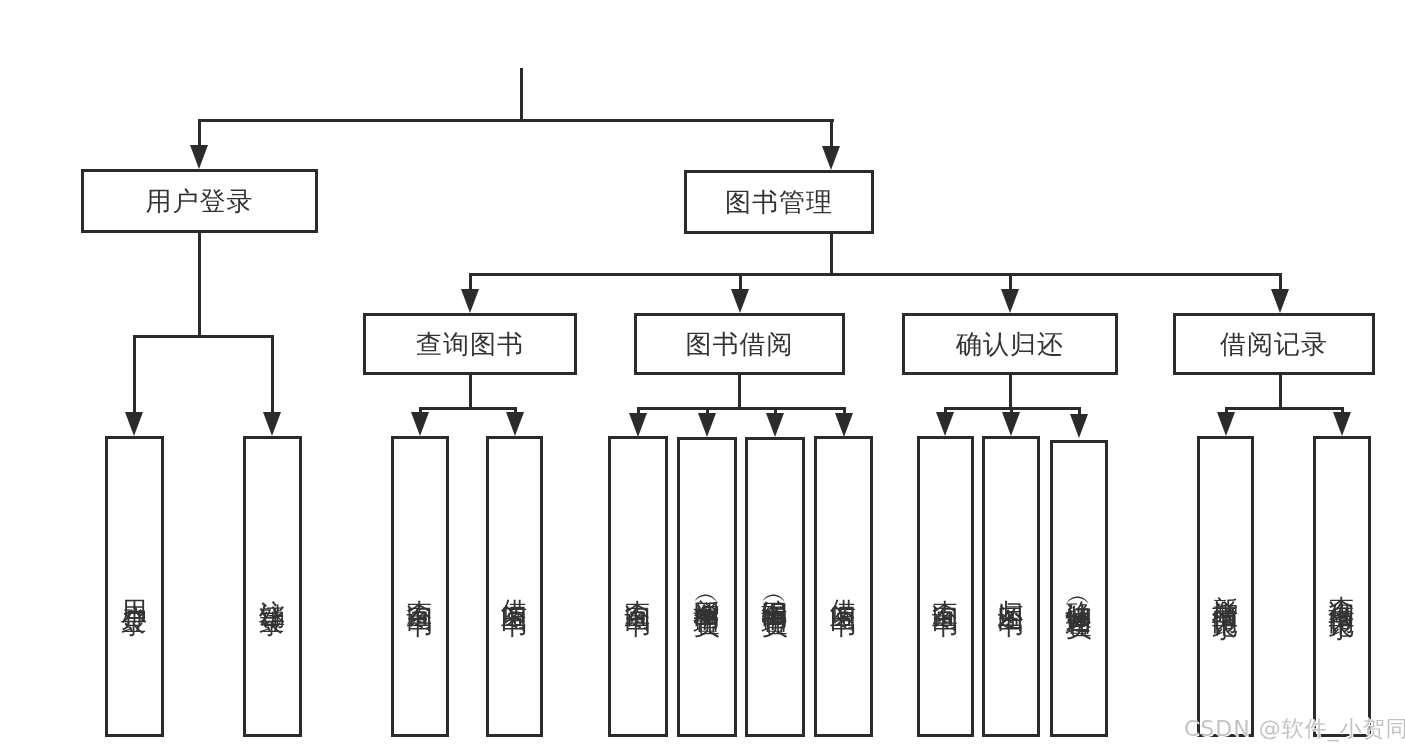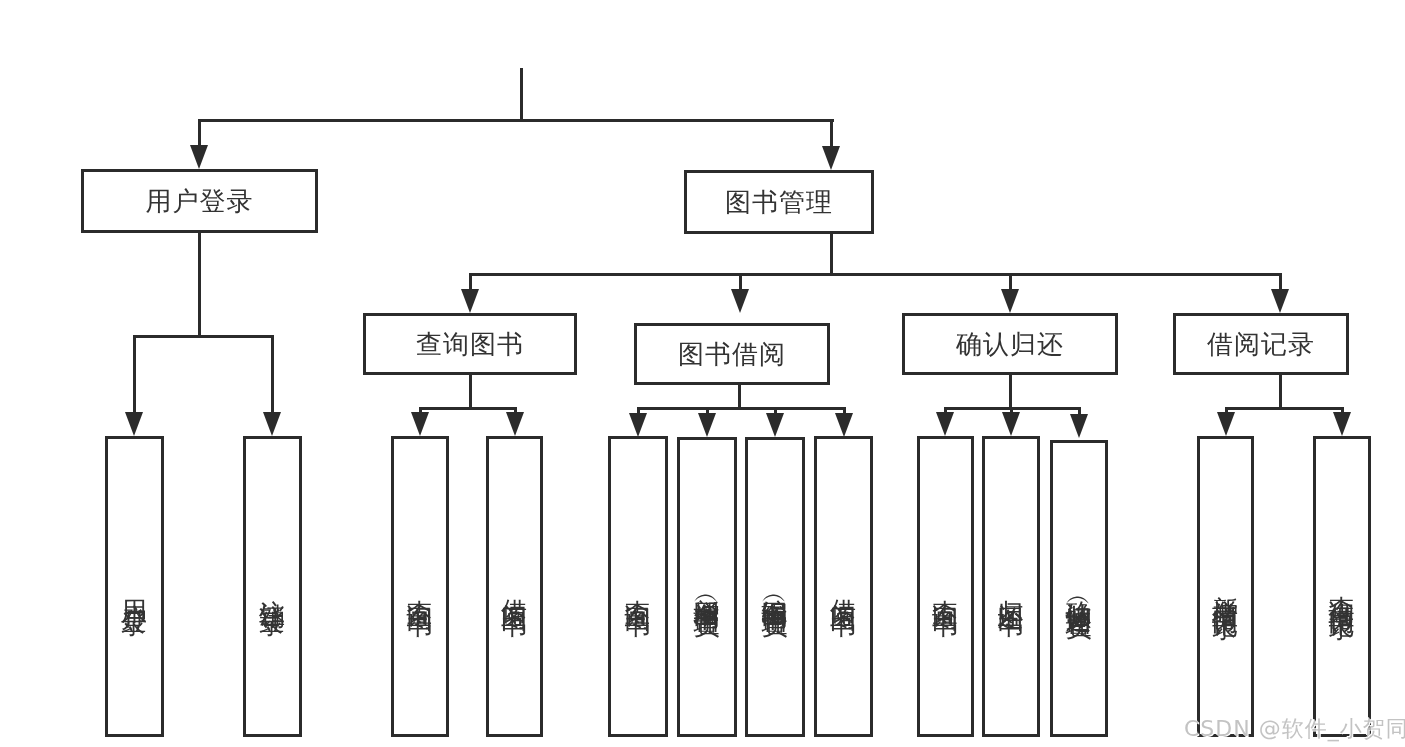--- a/index.html
+++ b/index.html
@@ -70,27 +70,27 @@
   <div class="vline" style="left:739px;top:273px;height:20px"></div>
   <div class="arrow" style="left:731px;top:289px"></div>
   <div class="vline" style="left:1009px;top:273px;height:20px"></div>
   <div class="arrow" style="left:1001px;top:289px"></div>
   <div class="vline" style="left:1279px;top:273px;height:20px"></div>
   <div class="arrow" style="left:1271px;top:289px"></div>
 
   <div class="box" style="left:363px;top:313px;width:214px;height:62px">
     <span>查询图书</span>
   </div>
-  <div class="box" style="left:634px;top:323px;width:196px;height:62px">
+  <div class="box" style="left:634px;top:313px;width:211px;height:62px">
     <span>图书借阅</span>
   </div>
   <div class="box" style="left:902px;top:313px;width:216px;height:62px">
     <span>确认归还</span>
   </div>
-  <div class="box" style="left:1173px;top:313px;width:176px;height:62px">
+  <div class="box" style="left:1173px;top:313px;width:202px;height:62px">
     <span>借阅记录</span>
   </div>
 
   <div class="vline" style="left:469px;top:375px;height:35px"></div>
   <div class="hline" style="left:419px;top:407px;width:98px"></div>
   <div class="vline" style="left:419px;top:407px;height:10px"></div>
   <div class="arrow" style="left:411px;top:412px"></div>
   <div class="vline" style="left:514px;top:407px;height:10px"></div>
   <div class="arrow" style="left:506px;top:412px"></div>
 

